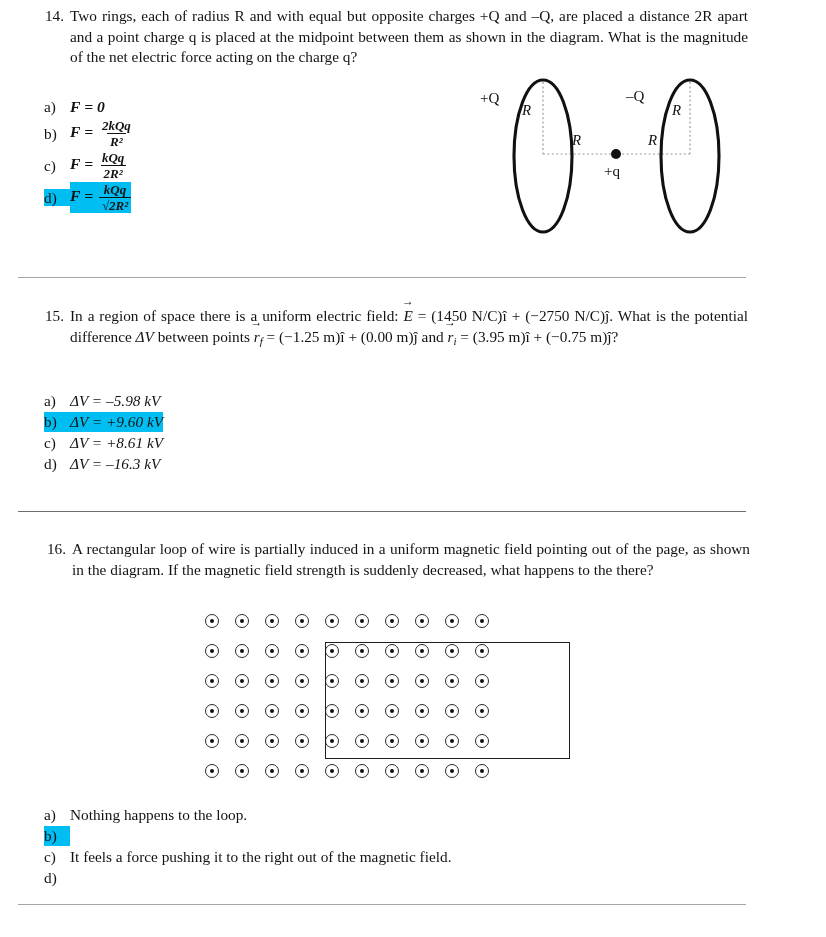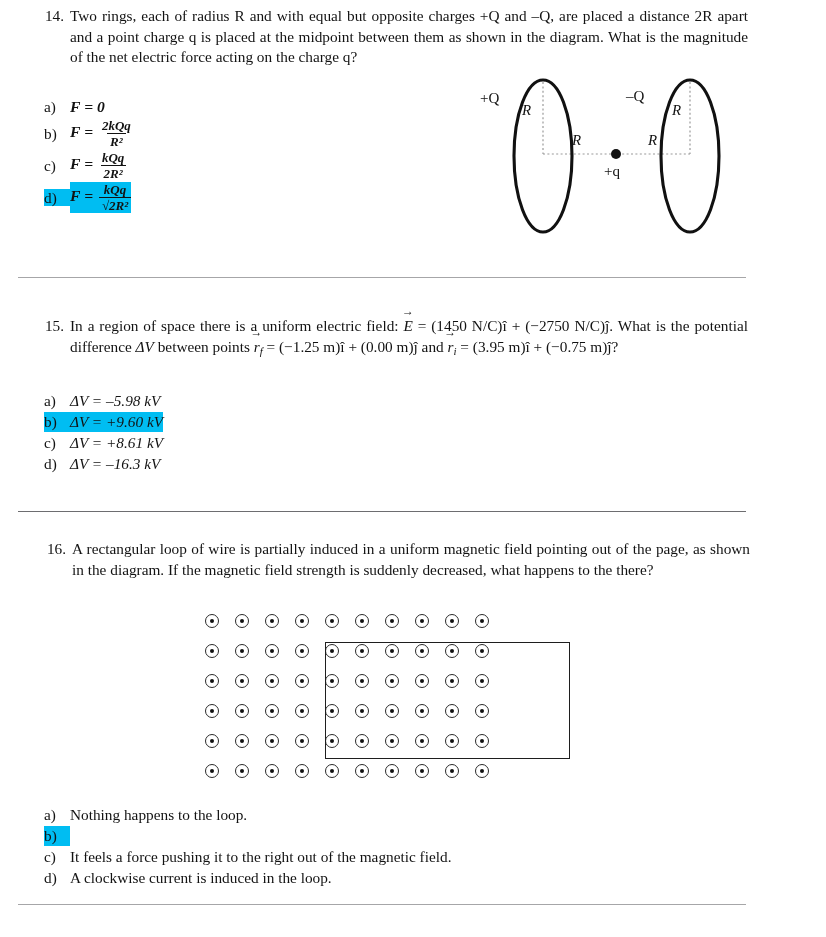--- a/index.html
+++ b/index.html
@@ -227,21 +227,21 @@
     <div style="position:absolute; left:94px; top:58px; font-size:15px; font-style:italic;">R</div>
     <div style="position:absolute; left:170px; top:58px; font-size:15px; font-style:italic;">R</div>
     <div style="position:absolute; left:126px; top:89px; font-size:15px;">+q</div>
   </div>
 
   <div class="rule" style="top:277px;"></div>
 
   <div class="question" style="left:30px; top:306px; width:718px;">
     <div class="qbody">
       <span class="qnum">15.</span>
-      <div class="qtext" style="text-align:justify;margin-top:10px;">
+      <div class="qtext" style="text-align:justify;">
         <span>In a region of space there is a uniform electric field: </span><span class="vec">E</span><span> = (1450 N/C)î + (−2750 N/C)ĵ. What</span>
         <span>is the potential difference </span><span class="mi">ΔV</span><span> between points </span><span class="nowrap"><span class="vec">r</span><span class="sub">f</span><span> = (−1.25 m)î + (0.00 m)ĵ</span></span><span>  and</span>
         <span class="nowrap"><span class="vec">r</span><span class="sub">i</span><span> = (3.95 m)î + (−0.75 m)ĵ?</span></span>
       </div>
     </div>
   </div>
 
   <div class="options" style="left:44px; top:391px;">
     <div class="opt" style="height:21px;">
       <span class="opt-label">a)</span>
@@ -347,19 +347,18 @@
     </div>
     <div class="opt hl-row" style="height:21px;">
       <span class="opt-label">b)</span>
     </div>
     <div class="opt" style="height:21px;">
       <span class="opt-label">c)</span>
       <span class="opt-body">It feels a force pushing it to the right out of the magnetic field.</span>
     </div>
     <div class="opt" style="height:21px;">
       <span class="opt-label">d)</span>
-      <span class="opt-body">A clockwise current is induced in the loop.</span>
     </div>
   </div>
 
   <div class="rule" style="top:904px;"></div>
 
 </div>
 
 </body></html>

